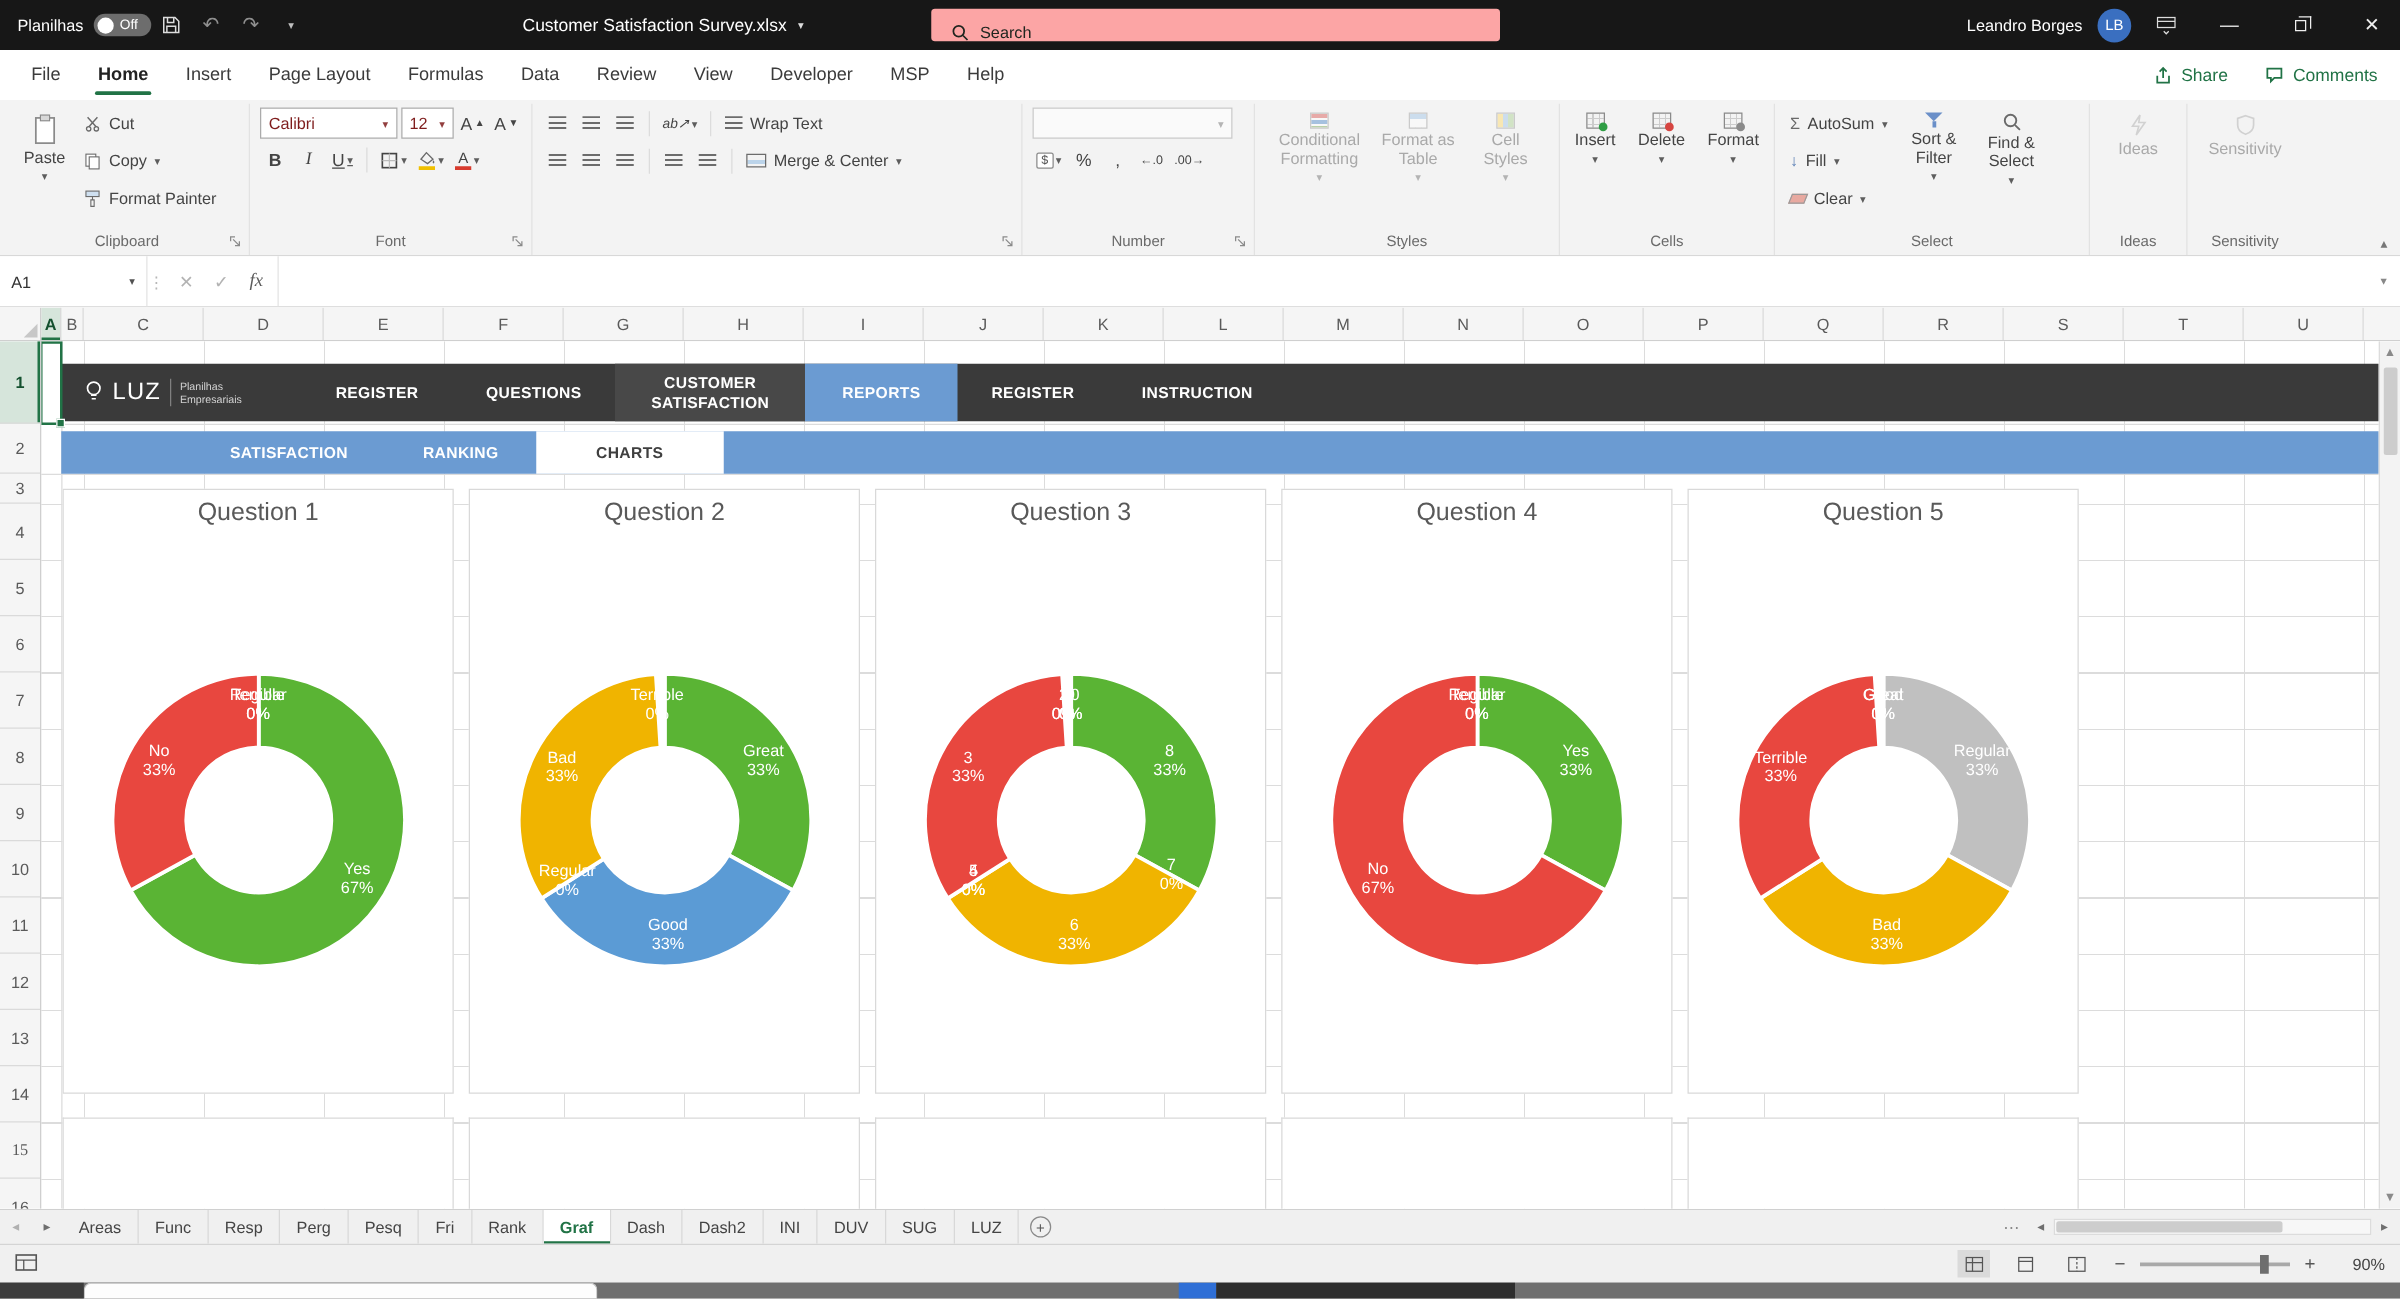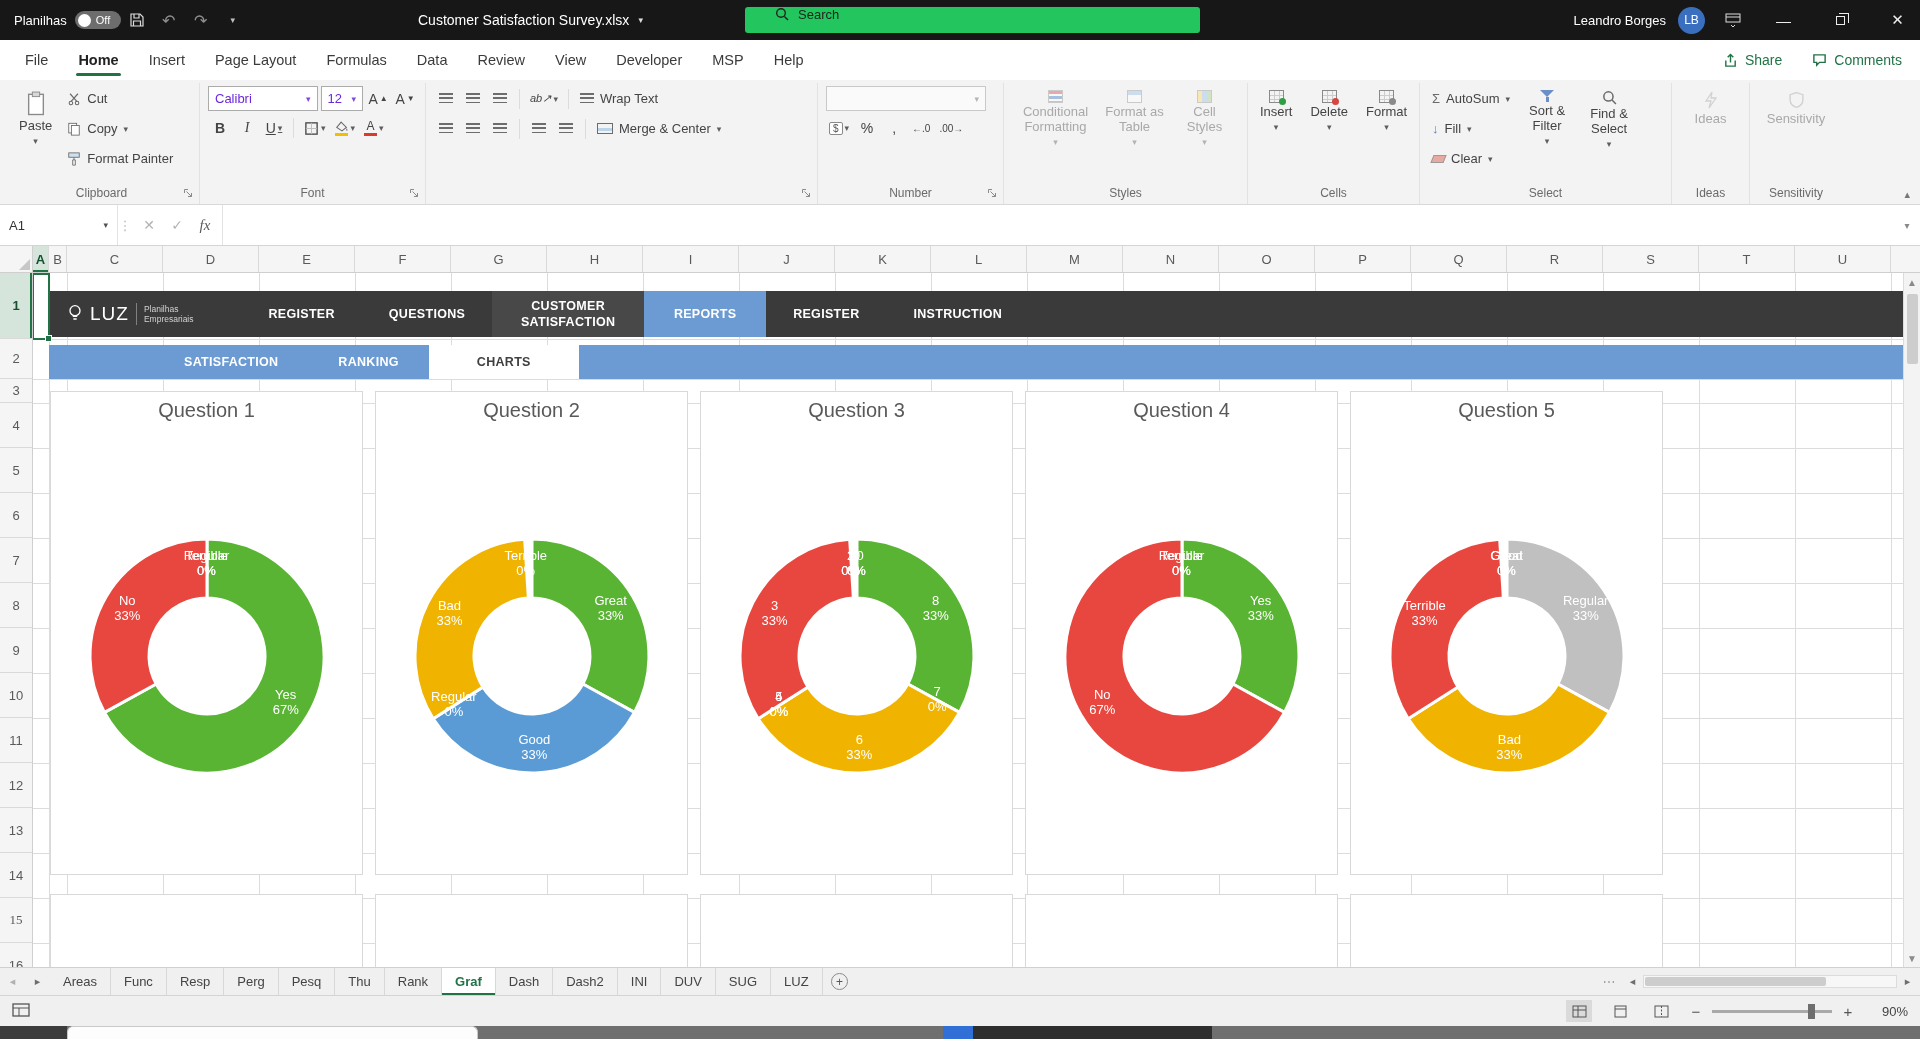--- a/index.html
+++ b/index.html
@@ -10,21 +10,21 @@
 
 .titlebar{flex:0 0 40px;background:#171717;color:#eee;display:flex;align-items:center;position:relative;font-size:13px;}
 .autosave{display:flex;align-items:center;gap:8px;margin-left:14px;color:#fff;white-space:nowrap;}
 .toggle{width:46px;height:18px;background:#6d6d6d;border-radius:9px;display:flex;align-items:center;gap:5px;padding:0 3px;cursor:default;}
 .knob{width:13px;height:13px;border-radius:50%;background:#fff;}
 .toggle-state{font-size:11px;color:#fff;}
 .tb-btn{background:none;border:none;color:#ddd;width:32px;height:40px;display:flex;align-items:center;justify-content:center;font-size:16px;}
 .tb-btn.dim{color:#8f8f8f;}
 .tb-title{position:absolute;left:418px;top:0;height:40px;display:flex;gap:9px;align-items:center;font-size:14px;color:#fff;}
 .dd{font-size:9px;color:inherit;opacity:.85;}
-.searchbox{position:absolute;left:745px;top:7px;width:455px;height:26px;background:#22c55e;border-radius:3px;display:flex;align-items:flex-start;gap:9px;padding:0 14px 0 30px;color:#20251f;font-size:13px;}
+.searchbox{position:absolute;left:745px;top:7px;width:455px;height:26px;background:#fca5a5;border-radius:3px;display:flex;align-items:flex-end;gap:9px;padding:0 14px 0 16px;color:#20251f;font-size:13px;}
 .tb-right{position:absolute;right:0;top:0;height:40px;display:flex;align-items:center;gap:12px;}
 .uname{font-size:13px;color:#fff;}
 .avatar{width:27px;height:27px;border-radius:50%;background:#3a6fc0;color:#fff;display:flex;align-items:center;justify-content:center;font-size:12px;}
 .winbtn{width:45px;height:40px;background:none;border:none;color:#eee;font-size:15px;display:flex;align-items:center;justify-content:center;}
 .restore-ic{position:relative;width:9px;height:9px;border:1px solid #eee;display:inline-block;}
 .restore-ic::before{content:"";position:absolute;left:2px;top:-4px;width:9px;height:9px;border-top:1px solid #eee;border-right:1px solid #eee;}
 
 
 .menubar{flex:0 0 40px;background:#fff;display:flex;align-items:center;padding-left:10px;position:relative;}
 #menu-tabs{display:flex;height:40px;}
@@ -37,21 +37,21 @@
 
 .ribbon{flex:0 0 125px;background:#f3f3f3;border-bottom:1px solid #d8d8d8;display:flex;padding:3px 4px 0 4px;position:relative;}
 .rgrp{display:flex;flex-direction:column;border-right:1px solid #e2e2e2;position:relative;padding:0 3px;}
 .rbody{flex:1;display:flex;align-items:flex-start;gap:4px;padding:3px 5px 0;}
 .rcap{height:22px;display:flex;align-items:center;justify-content:center;font-size:12px;color:#6a6a6a;}
 .launcher{position:absolute;right:4px;bottom:4px;width:14px;height:14px;display:flex;align-items:center;justify-content:center;}
 .colstack{flex-direction:column;align-items:stretch;gap:5px;}
 .row{display:flex;align-items:center;gap:3px;}
 .bigbtn{display:flex;flex-direction:column;align-items:center;gap:2px;padding:4px 7px 0;font-size:13px;color:#444;text-align:center;line-height:1.15;}
 .smbtn{display:flex;align-items:center;gap:6px;font-size:13px;color:#444;height:25px;padding:0 4px;white-space:nowrap;}
-.combo{height:25px;border:1px solid #ababab;background:#fff;display:flex;align-items:center;justify-content:space-between;padding:0 6px;font-size:13px;color:#6d28d9;gap:4px;}
+.combo{height:25px;border:1px solid #ababab;background:#fff;display:flex;align-items:center;justify-content:space-between;padding:0 6px;font-size:13px;color:#7f1d1d;gap:4px;}
 .tbtn{min-width:24px;height:24px;display:flex;align-items:center;justify-content:center;font-size:14px;color:#444;gap:2px;padding:0 3px;}
 .tbtn.b{font-weight:700;}
 .tbtn.i{font-style:italic;font-family:"Liberation Serif",serif;}
 .tbtn.u span{text-decoration:underline;}
 .vdiv{width:1px;height:20px;background:#dcdcdc;margin:0 4px;}
 .dis{color:#a9a9a9 !important;}
 .dis svg,.dis .icbox{opacity:.45;}
 .lns{width:14px;height:11px;background:repeating-linear-gradient(to bottom,#6c6c6c 0 1.6px,transparent 1.6px 4.3px);display:inline-block;}
 .mbox{width:16px;height:11px;border:1px solid #6c6c6c;background:linear-gradient(transparent 0 4px,#bcd4ea 4px 7px,transparent 7px);display:inline-block;}
 .colorbar{display:block;width:13px;height:3px;margin-top:1px;}
@@ -761,21 +761,21 @@
 
   <div id="tabstrip">
     <span class="tnav dim">◂</span>
     <span class="tnav">▸</span>
     <div id="sheet-tabs">
         <div class="stab">Areas</div>
         <div class="stab">Func</div>
         <div class="stab">Resp</div>
         <div class="stab">Perg</div>
         <div class="stab">Pesq</div>
-        <div class="stab">Thu</div>
+        <div class="stab">Fri</div>
         <div class="stab">Rank</div>
         <div class="stab active">Graf</div>
         <div class="stab">Dash</div>
         <div class="stab">Dash2</div>
         <div class="stab">INI</div>
         <div class="stab">DUV</div>
         <div class="stab">SUG</div>
         <div class="stab">LUZ</div>
       </div>
     <div class="addtab">

